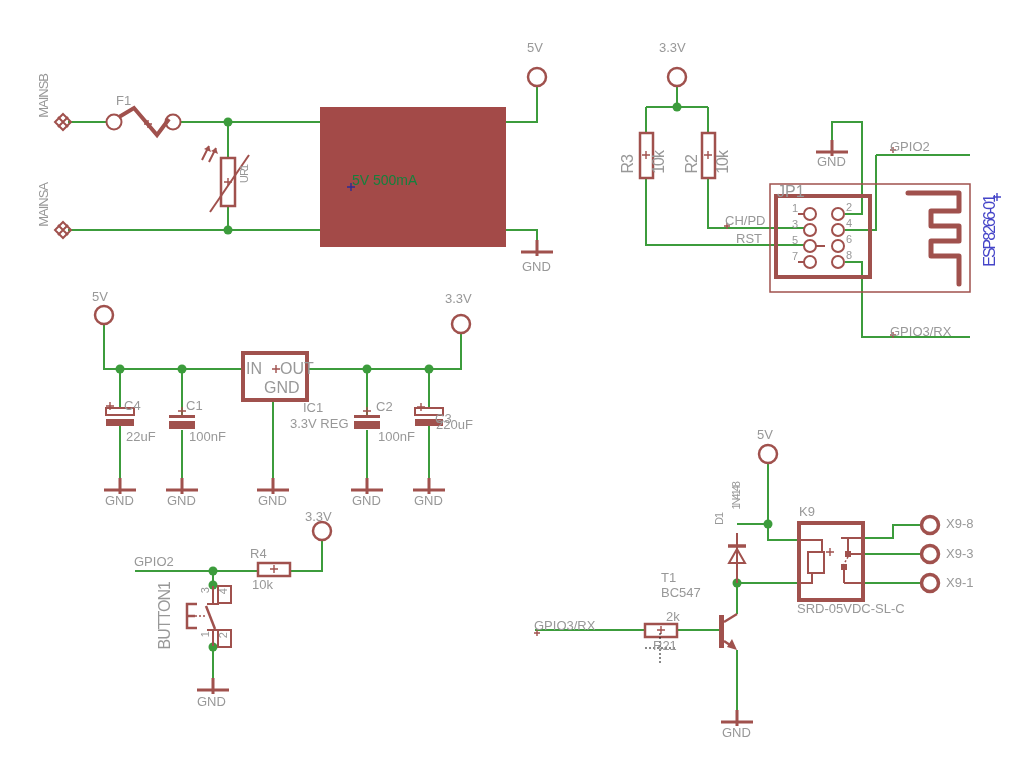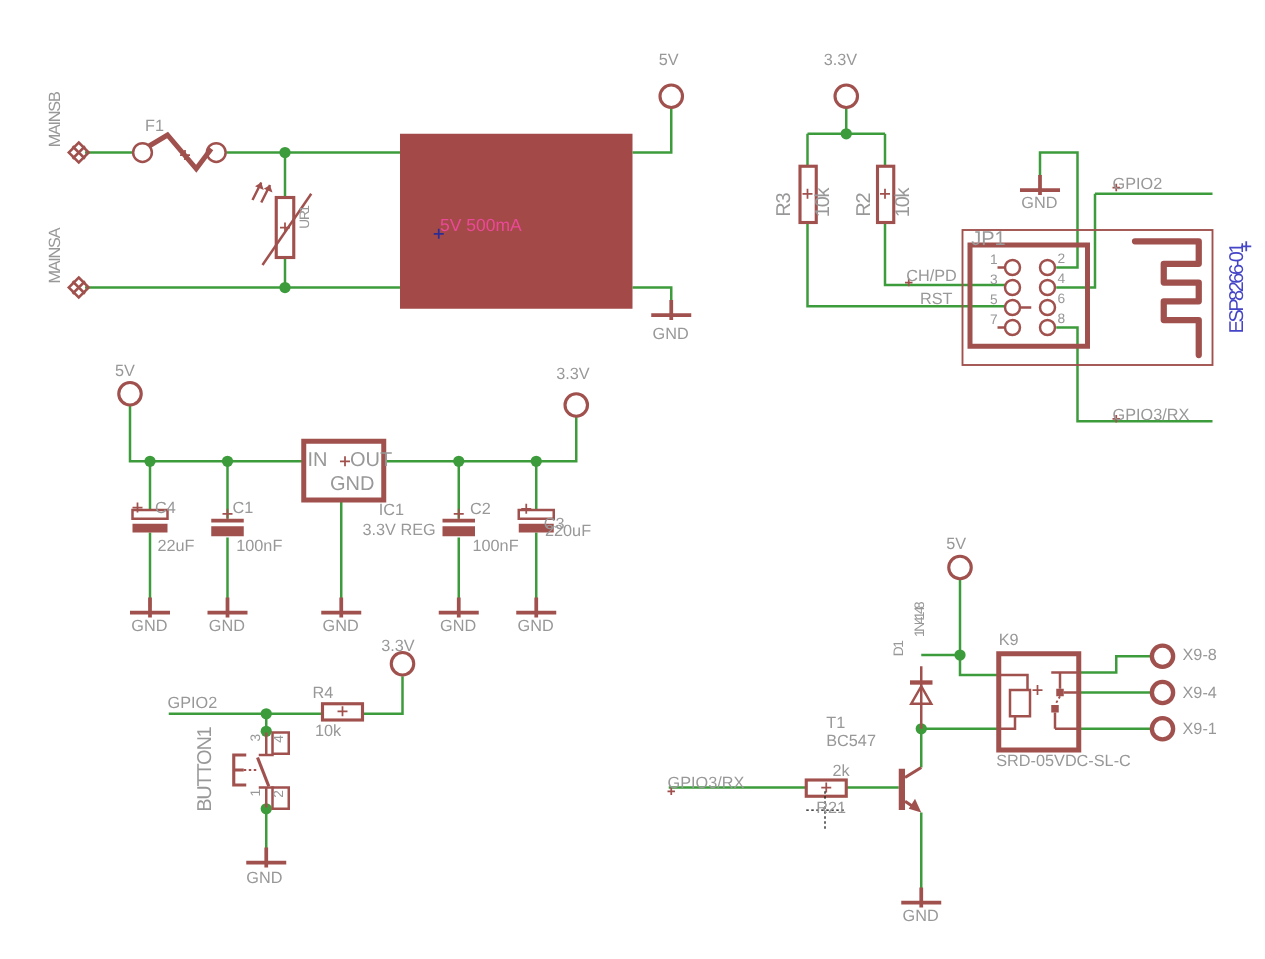--- a/index.html
+++ b/index.html
@@ -3,21 +3,21 @@
 <meta charset="utf-8">
 <style>
   html,body{margin:0;padding:0;background:#fff;}
   #canvas{position:relative;width:1012px;height:767px;background:#ffffff;overflow:hidden;
           font-family:"Liberation Sans",sans-serif;}
   #wires{position:absolute;left:0;top:0;}
   .t{position:absolute;font-size:13px;color:#989898;white-space:nowrap;line-height:1.05;}
   .t11{font-size:11px;}
   .t12{font-size:16px;}
   .t14{font-size:14px;}
-  .navy{color:#ec4899;}
+  .navy{color:#15803d;}
   .blue{color:#4545C8;}
   .vtext{writing-mode:vertical-rl;transform:rotate(180deg);letter-spacing:-1px;}
   .vtight{letter-spacing:-2px;}
   svg .w{stroke:#3C9C3C;stroke-width:2;fill:none;}
   svg .s{stroke:#A0514D;stroke-width:2.5;fill:none;}
   svg .s2{stroke:#A0514D;stroke-width:2;fill:none;}
   svg .thick{stroke:#A0514D;stroke-width:4;fill:none;}
   svg .fat{stroke:#A0514D;stroke-width:5;fill:none;stroke-linejoin:round;stroke-linecap:round;}
   svg .fill{fill:#A0514D;stroke:none;}
   svg .j{fill:#3C9C3C;stroke:none;}
@@ -338,16 +338,16 @@
 <div class="t" style="left:653px;top:639px">R21</div>
 <div class="t" style="left:661px;top:571px">T1</div>
 <div class="t" style="left:661px;top:586px">BC547</div>
 <div class="t t11 vtext" style="left:714px;top:513px">D1</div>
 <div class="t t11 vtext vtight" style="left:731px;top:483px">1N4148</div>
 <div class="t" style="left:757px;top:428px">5V</div>
 <div class="t" style="left:722px;top:726px">GND</div>
 <div class="t" style="left:799px;top:505px">K9</div>
 <div class="t" style="left:797px;top:602px">SRD-05VDC-SL-C</div>
 <div class="t" style="left:946px;top:517px">X9-8</div>
-<div class="t" style="left:946px;top:547px">X9-4</div>
+<div class="t" style="left:946px;top:547px">X9-3</div>
 <div class="t" style="left:946px;top:576px">X9-1</div>
 
 </div>
 
 </body></html>

